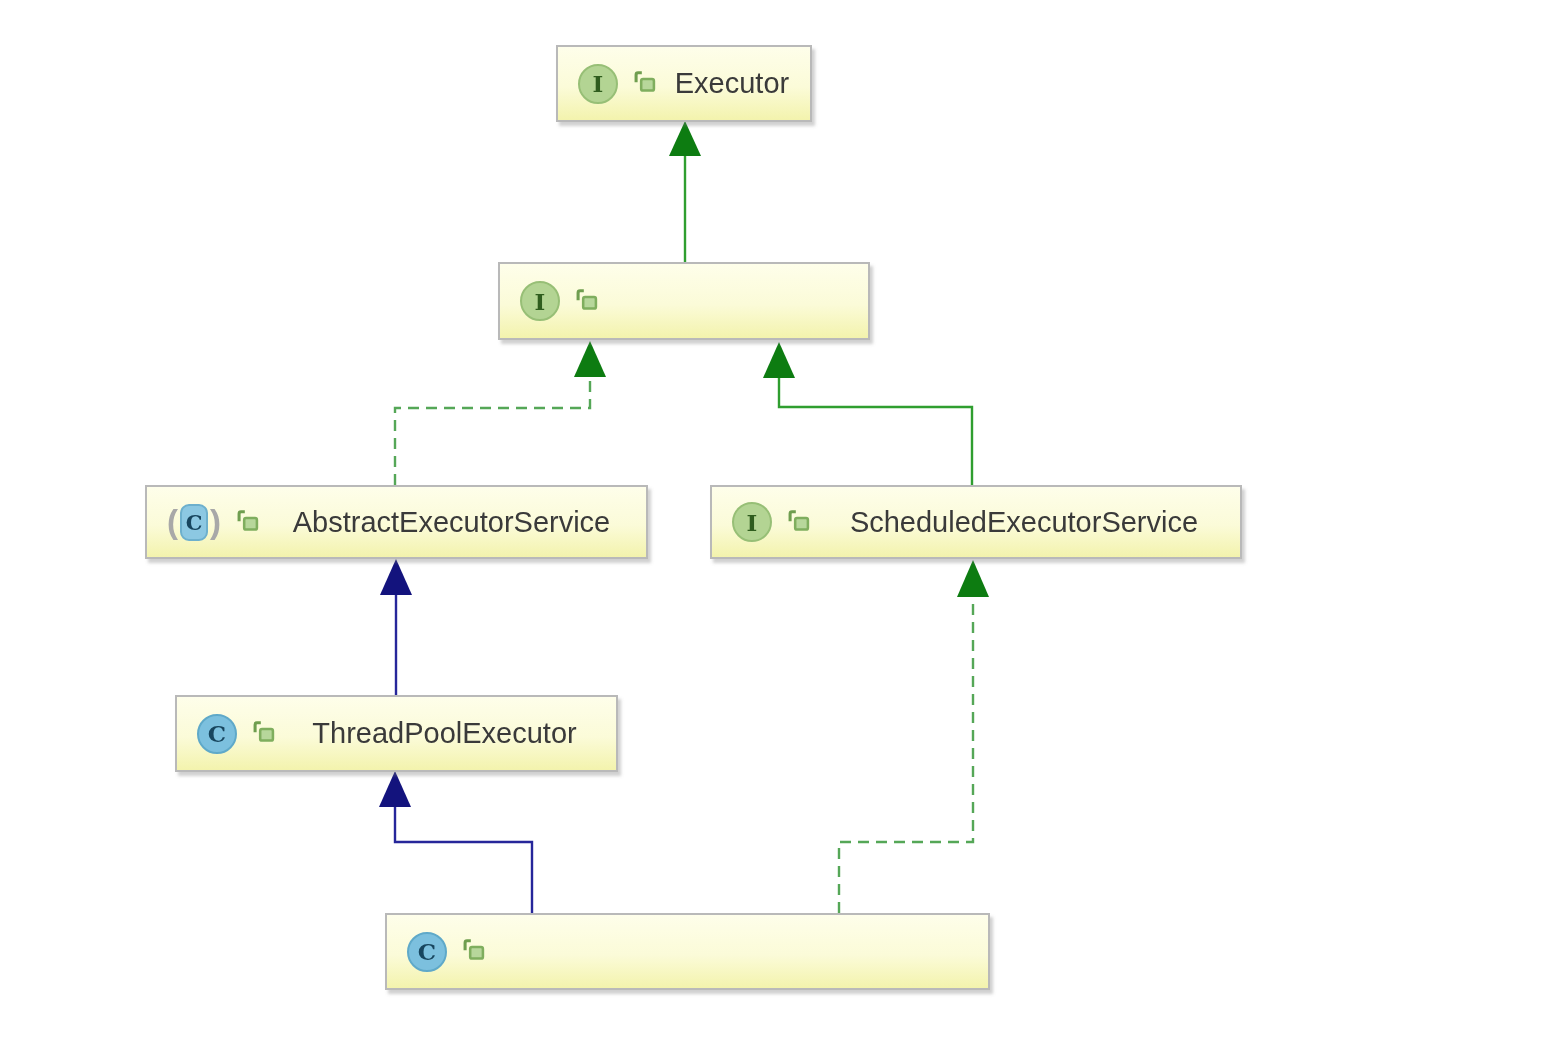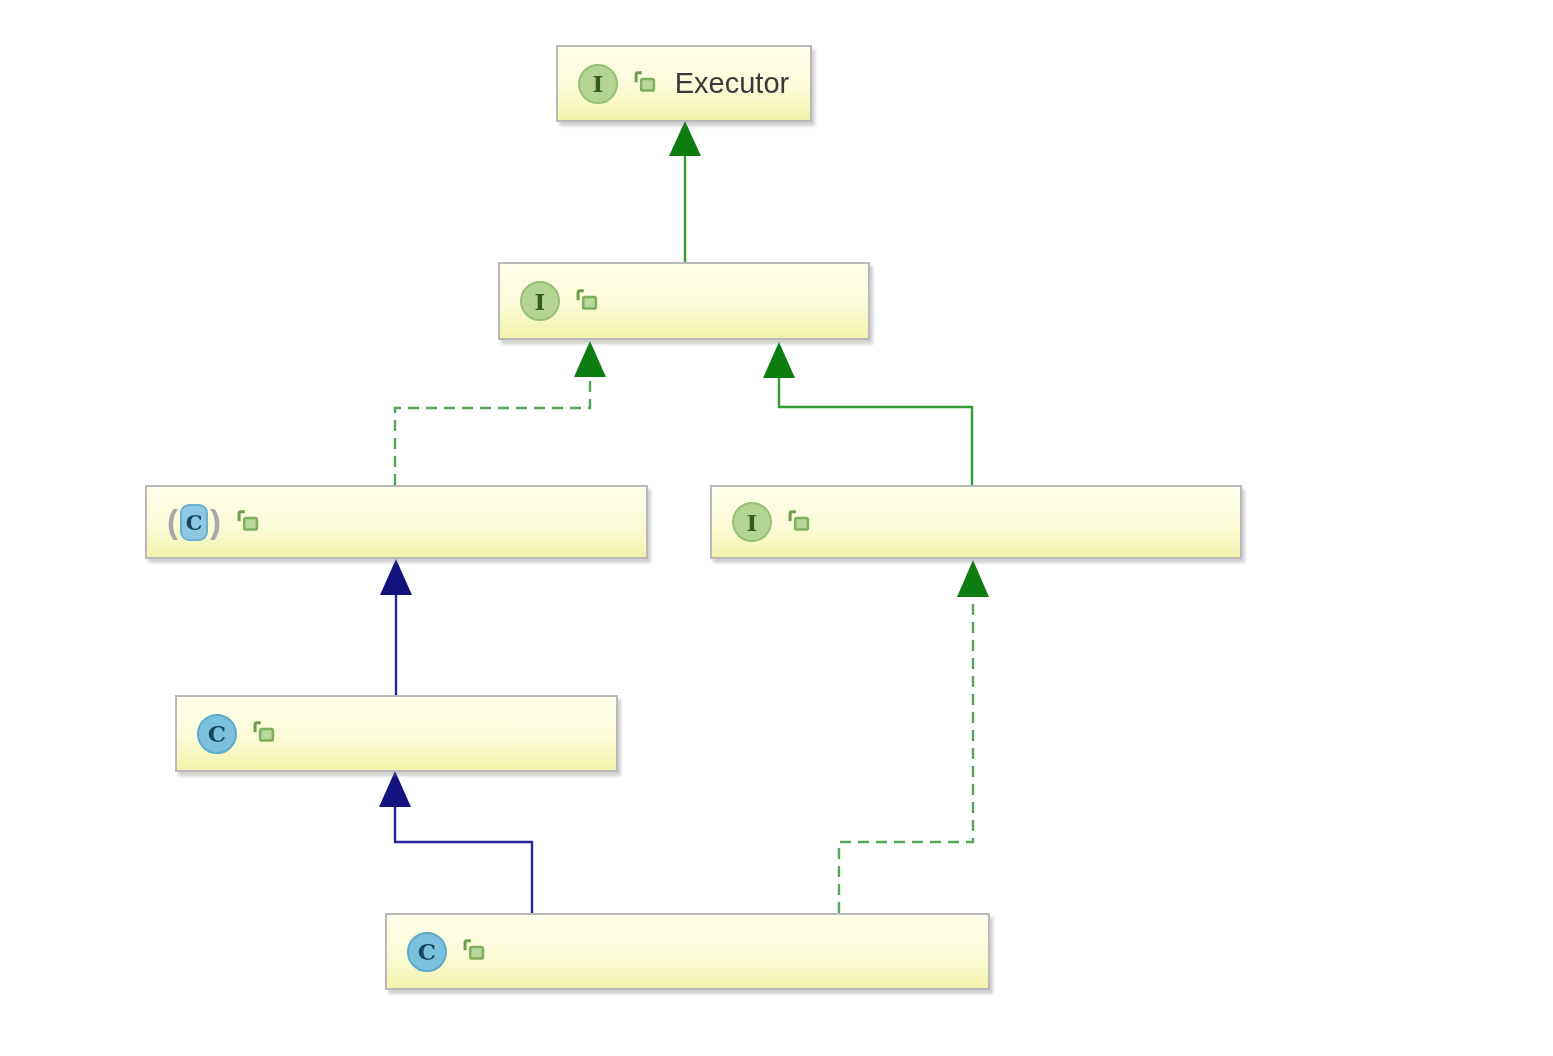--- a/index.html
+++ b/index.html
@@ -118,40 +118,43 @@
   </div>
 
   <div class="node n-abstractexecutorservice">
     <span class="abs">
       <span class="abs-box">C</span>
     </span>
     <svg class="lock" viewBox="0 0 22 22">
       <path d="M4 12 V6 Q4 4.5 5.5 4.5 H8.5" fill="none" stroke="#6f9e4f" stroke-width="2.4"></path>
       <rect x="8" y="9.5" width="10" height="9" rx="1.5" fill="#b7d79b" stroke="#7fae5e" stroke-width="2"></rect>
     </svg>
+    <span class="label">AbstractExecutorService</span>
   </div>
 
   <div class="node n-scheduledexecutorservice">
     <span class="icon-circle iface">
       <span>I</span>
     </span>
     <svg class="lock" viewBox="0 0 22 22">
       <path d="M4 12 V6 Q4 4.5 5.5 4.5 H8.5" fill="none" stroke="#6f9e4f" stroke-width="2.4"></path>
       <rect x="8" y="9.5" width="10" height="9" rx="1.5" fill="#b7d79b" stroke="#7fae5e" stroke-width="2"></rect>
     </svg>
+    <span class="label">ScheduledExecutorService</span>
   </div>
 
   <div class="node n-threadpoolexecutor">
     <span class="icon-circle cls">
       <span>C</span>
     </span>
     <svg class="lock" viewBox="0 0 22 22">
       <path d="M4 12 V6 Q4 4.5 5.5 4.5 H8.5" fill="none" stroke="#6f9e4f" stroke-width="2.4"></path>
       <rect x="8" y="9.5" width="10" height="9" rx="1.5" fill="#b7d79b" stroke="#7fae5e" stroke-width="2"></rect>
     </svg>
+    <span class="label">ThreadPoolExecutor</span>
   </div>
 
   <div class="node n-scheduledthreadpoolexecutor">
     <span class="icon-circle cls">
       <span>C</span>
     </span>
     <svg class="lock" viewBox="0 0 22 22">
       <path d="M4 12 V6 Q4 4.5 5.5 4.5 H8.5" fill="none" stroke="#6f9e4f" stroke-width="2.4"></path>
       <rect x="8" y="9.5" width="10" height="9" rx="1.5" fill="#b7d79b" stroke="#7fae5e" stroke-width="2"></rect>
     </svg>

